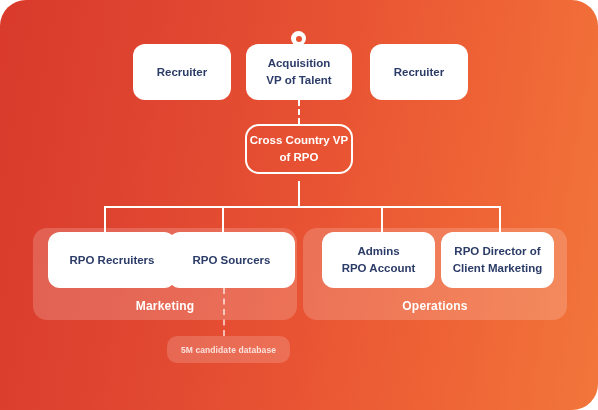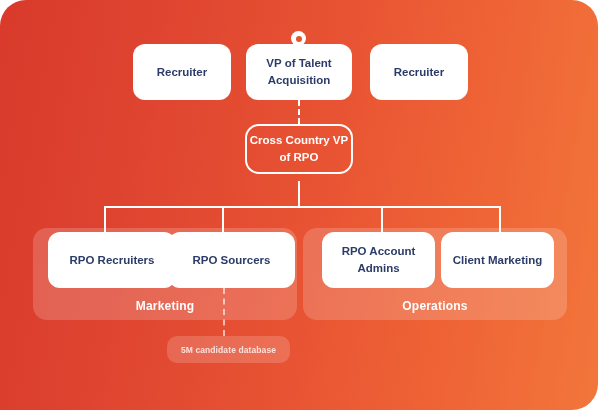--- a/index.html
+++ b/index.html
@@ -130,22 +130,22 @@
 <body>
 
 <div id="canvas">
 
   <div class="card" style="left:133px; top:44px; width:98px; height:56px;">
     <span>Recruiter</span>
   </div>
 
   <div class="card" style="left:246px; top:44px; width:106px; height:56px;">
     <div>
+      <span>Acquisition</span>
       <span>VP of Talent</span>
-      <span>Acquisition</span>
     </div>
   </div>
 
   <div class="node-dot" style="left:291px; top:31px;"></div>
 
   <div class="card" style="left:370px; top:44px; width:98px; height:56px;">
     <span>Recruiter</span>
   </div>
 
   <div class="dash-v" style="left:298px; top:100px; height:24px;"></div>
@@ -177,27 +177,28 @@
   <div class="card" style="left:168px; top:232px; width:127px; height:56px;">
     <span>RPO Sourcers</span>
   </div>
 
   <div class="group-panel" style="left:303px; top:228px; width:264px; height:92px;">
     <div class="group-label">Operations</div>
   </div>
 
   <div class="card" style="left:322px; top:232px; width:113px; height:56px;">
     <div>
+      <span>Admins</span>
       <span>RPO Account</span>
-      <span>Admins</span>
     </div>
   </div>
 
   <div class="card" style="left:441px; top:232px; width:113px; height:56px;">
     <div>
+      <span>RPO Director of</span>
       <span>Client Marketing</span>
     </div>
   </div>
 
   <div class="dash-v muted" style="left:223px; top:288px; height:48px;"></div>
 
   <div class="pill" style="left:167px; top:336px; width:123px; height:27px;">
     <span>5M candidate database</span>
   </div>
 

